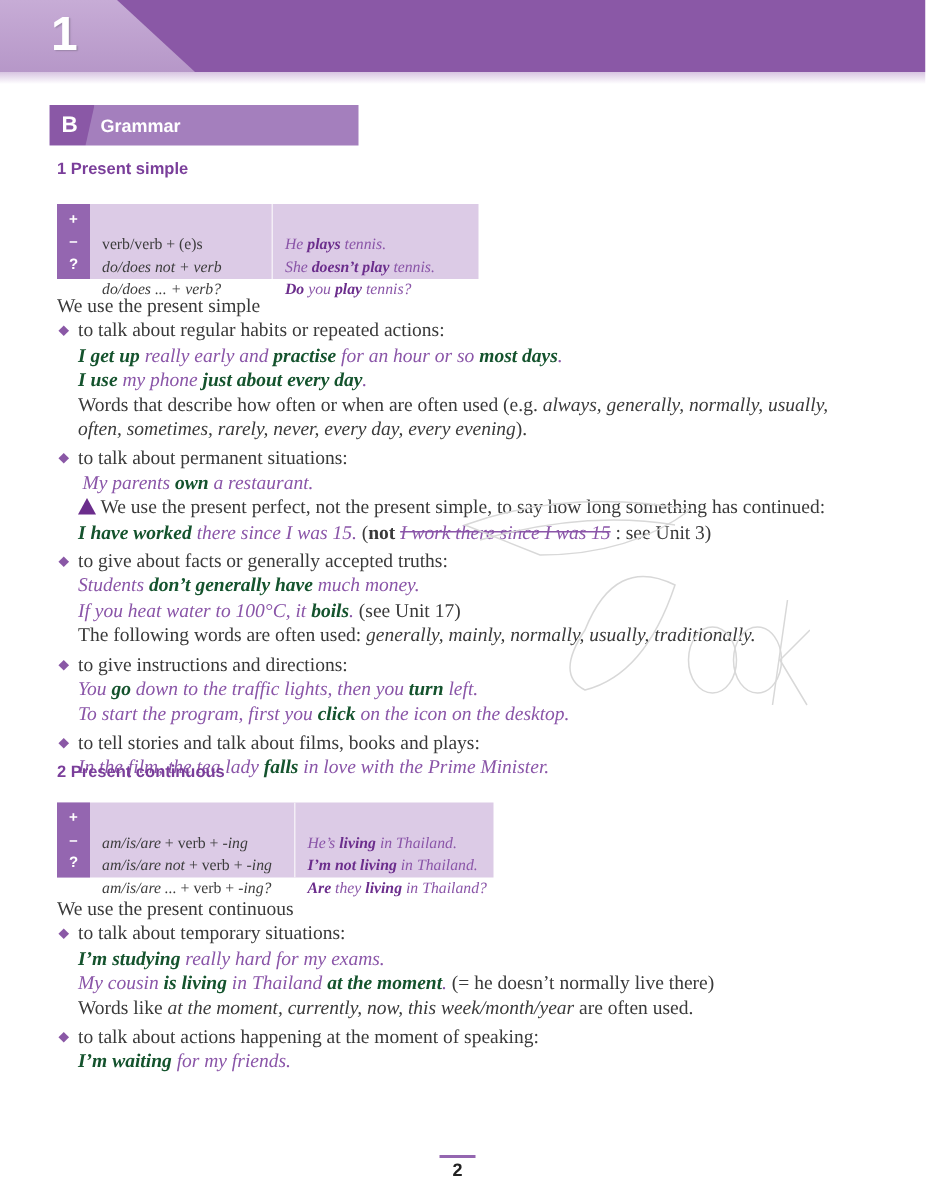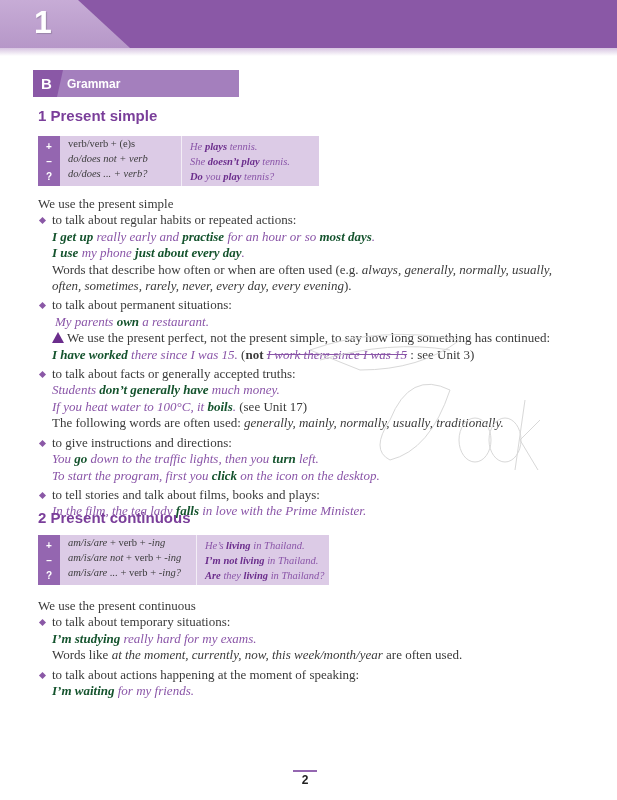--- a/index.html
+++ b/index.html
@@ -32,33 +32,33 @@
     width: 30px; height: 27px; background: #8a58a6; color: #fff;
     font-family: "Liberation Sans", sans-serif; font-weight: bold; font-size: 15px;
     display: flex; align-items: center; padding-left: 8px; box-sizing: border-box;
     clip-path: polygon(0 0, 100% 0, 80% 100%, 0 100%);
   }
   .section-bar .title {
     color: #fff; font-family: "Liberation Sans", sans-serif; font-weight: bold; font-size: 12px; margin-left: 4px;
   }
   .h2 {
     position: absolute; left: 38px; font-family: "Liberation Sans", sans-serif; font-weight: bold;
-    font-size: 15px; color: #7a3e9a;
+    font-size: 11px; color: #7a3e9a;
   }
   .form-table {
     position: absolute; left: 38px; display: flex; background: #dccbe6; font-size: 10.5px;
   }
   .form-table .signs {
     width: 22px; background: #9466b0; color: #fff; font-family: "Liberation Sans", sans-serif;
     font-weight: bold; display: flex; flex-direction: column; align-items: center; padding-top: 3px;
   }
   .form-table .signs div { height: 15px; line-height: 15px; font-size: 10px; }
-  .form-table .forms { padding: 0 8px 0 8px; border-right: 1px solid #f3eef6; }
+  .form-table .forms { padding: 20px 8px 0 8px; border-right: 1px solid #f3eef6; }
   .form-table .forms div { height: 15px; line-height: 15px; color: #3c3c3c; white-space: nowrap; }
-  .form-table .examples { padding: 3px 8px 0 8px; }
+  .form-table .examples { padding: 20px 8px 0 8px; }
   .form-table .examples div { height: 15px; line-height: 15px; color: #8a55a8; font-style: italic; white-space: nowrap; }
   b.em { color: #6b2d8c; font-weight: bold; }
   .body-text {
     position: absolute; left: 38px; width: 540px; font-size: 13px; line-height: 16.4px;
   }
   .body-text .line { white-space: nowrap; }
   .bullet-line { position: relative; padding-left: 14px; }
   .bullet-line .diamond {
     position: absolute; left: 2px; top: 6px; width: 5px; height: 5px; background: #8a58a6; transform: rotate(45deg);
   }
@@ -121,21 +121,21 @@
   <div class="line indent ex"><b>I get up</b> really early and <b>practise</b> for an hour or so <b>most days</b>.</div>
   <div class="line indent ex"><b>I use</b> my phone <b>just about every day</b>.</div>
   <div class="line indent">Words that describe how often or when are often used (e.g. <span class="it">always, generally, normally, usually,</span></div>
   <div class="line indent it">often, sometimes, rarely, never, every day, every evening<span style="font-style:normal">).</span></div>
 
   <div class="line bullet-line" style="margin-top:3px;"><span class="diamond"></span><span>to talk about permanent situations:</span></div>
   <div class="line indent ex" style="padding-left:17px;">My parents <b>own</b> a restaurant.</div>
   <div class="line indent"><span class="warn-icon"></span><span>We use the present perfect, not the present simple, to say how long something has continued:</span></div>
   <div class="line indent"><span class="ex"><b>I have worked</b> there since I was 15.</span> (<b>not</b> <span class="strike">I work there since I was 15</span> <span>: see Unit 3)</span></div>
 
-  <div class="line bullet-line" style="margin-top:3px;"><span class="diamond"></span><span>to talk about facts or generally accepted truths:</span></div>
+  <div class="line bullet-line" style="margin-top:3px;"><span class="diamond"></span><span>to give about facts or generally accepted truths:</span></div>
   <div class="line indent ex">Students <b>don’t generally have</b> much money.</div>
   <div class="line indent"><span class="ex">If you heat water to 100°C, it <b>boils</b>.</span> <span>(see Unit 17)</span></div>
   <div class="line indent"><span>The following words are often used: </span><span class="it">generally, mainly, normally, usually, traditionally.</span></div>
 
   <div class="line bullet-line" style="margin-top:3px;"><span class="diamond"></span><span>to give instructions and directions:</span></div>
   <div class="line indent ex">You <b>go</b> down to the traffic lights, then you <b>turn</b> left.</div>
   <div class="line indent ex">To start the program, first you <b>click</b> on the icon on the desktop.</div>
 
   <div class="line bullet-line" style="margin-top:3px;"><span class="diamond"></span><span>to tell stories and talk about films, books and plays:</span></div>
   <div class="line indent ex">In the film, the tea lady <b>falls</b> in love with the Prime Minister.</div>
@@ -158,20 +158,21 @@
     <div><span>He’s </span><b class="em">living</b><span> in Thailand.</span></div>
     <div><b class="em">I’m not living</b><span> in Thailand.</span></div>
     <div><b class="em">Are</b><span> they </span><b class="em">living</b><span> in Thailand?</span></div>
   </div>
 </div>
 
 <div class="body-text" style="top:598px;">
   <div class="line">We use the present continuous</div>
   <div class="line bullet-line"><span class="diamond"></span><span>to talk about temporary situations:</span></div>
   <div class="line indent ex"><b>I’m studying</b> really hard for my exams.</div>
+  <div class="line indent"><span class="ex">My cousin <b>is living</b> in Thailand <b>at the moment</b>.</span> <span>(= he doesn’t normally live there)</span></div>
   <div class="line indent"><span>Words like </span><span class="it">at the moment, currently, now, this week/month/year</span><span> are often used.</span></div>
   <div class="line bullet-line" style="margin-top:3px;"><span class="diamond"></span><span>to talk about actions happening at the moment of speaking:</span></div>
   <div class="line indent ex"><b>I’m waiting</b> for my friends.</div>
 </div>
 
 <svg class="watermark" viewBox="0 0 240 170">
   <g fill="none" stroke="#d8d8d8" stroke-width="1">
     <path d="M10 20 Q80 -5 160 10 Q120 40 60 40 Z"></path>
     <path d="M20 30 Q90 10 150 20"></path>
     <path d="M90 90 Q110 40 150 60 Q130 120 90 130 Q70 120 90 90 Z"></path>

